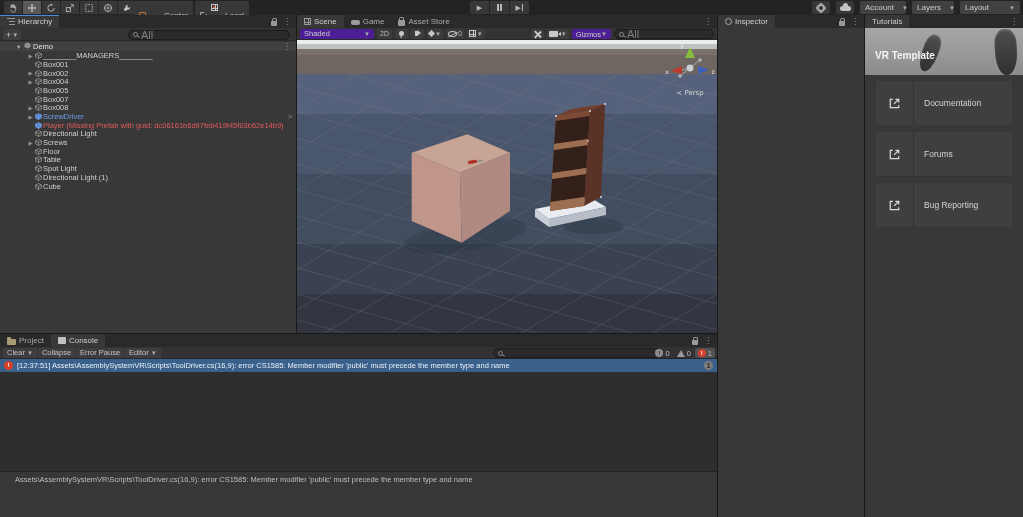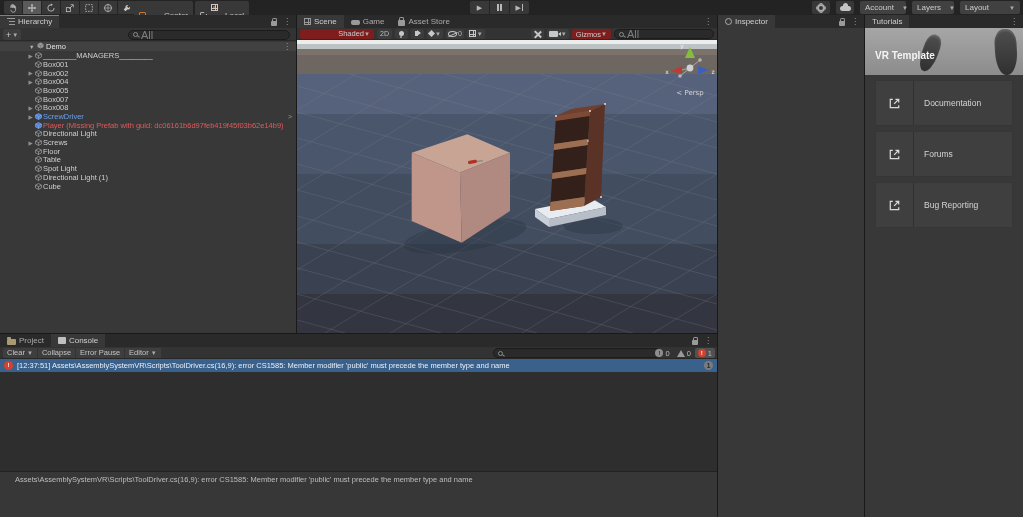--- a/index.html
+++ b/index.html
@@ -53,29 +53,29 @@
   .searchbox input::placeholder{color:#7E7E7E}
   #h-search{left:128px;right:6px}
   #tree{position:absolute;top:27px;left:0;right:0;bottom:0;overflow:hidden;font-size:7.5px}
   .h-row{height:8.7px;display:flex;align-items:center;white-space:nowrap;cursor:pointer;position:relative}
   .h-row .h-arrow{width:7px;text-align:center;color:#909090;font-size:5.5px;flex:none}
   .h-row .h-icon{width:9px;flex:none;display:flex;justify-content:center}
   .h-label{color:#CFCFCF}
   .h-label.c-blue{color:#6E9EEA}
   .h-label.c-red{color:#E05B5B}
   .h-chev{position:absolute;right:4px;color:#9A9A9A;font-size:7px}
-  #scene-row{height:9.4px;background:#414141;display:flex;align-items:center;padding-left:29px;position:relative}
+  #scene-row{height:9.4px;background:#414141;display:flex;align-items:center;padding-left:16px;position:relative}
   #scene-row .h-arrow{width:8px;color:#B4B4B4;font-size:5.5px}
   #scene-row .h-label{color:#E2E2E2}
   #scene-row .kebab{position:absolute;right:3px}
   .indent{padding-left:27px}
   
   #scenepanel{left:297px;top:15px;width:420px;height:318px}
   .stoolbar{height:12px;background:#333;border-bottom:1px solid #292929;display:flex;align-items:center;padding:0 3px;gap:3px;position:relative}
-  .sdd{height:10px;background:#7f1d1d;border-radius:2px;display:flex;align-items:center;justify-content:flex-end;padding:0 4px;font-size:7.5px;color:#CCC;cursor:pointer}
+  .sdd{height:10px;background:#4c1d95;border-radius:2px;display:flex;align-items:center;justify-content:space-between;padding:0 4px;font-size:7.5px;color:#CCC;cursor:pointer}
   .stgl{height:10px;background:#3C3C3C;border-radius:2px;padding:0 3px;font-size:7px;color:#BBB;display:flex;align-items:center;cursor:pointer}
   .sico{height:10px;min-width:13px;background:#3C3C3C;border-radius:2px;display:flex;align-items:center;justify-content:center;gap:1px;cursor:pointer;padding:0 2px}
   .bulb{width:5px;height:5px;border-radius:50%;background:#C8C8C8;position:relative}
   .bulb::after{content:"";position:absolute;left:1.5px;top:5px;width:2px;height:2px;background:#909090}
   .spk{width:3px;height:5px;background:#C8C8C8;position:relative;margin-right:2px}
   .spk::before{content:"";position:absolute;left:2.2px;top:-1px;border-right:4px solid #C8C8C8;border-top:3.5px solid transparent;border-bottom:3.5px solid transparent;transform:scaleX(-1)}
   .fx{width:5px;height:5px;background:#C8C8C8;transform:rotate(45deg)}
   .eye{width:9px;height:6px;border:1px solid #C8C8C8;border-radius:50%;position:relative}
   .eye::after{content:"";position:absolute;left:-1px;top:2px;width:10px;height:1px;background:#C8C8C8;transform:rotate(-25deg)}
   .grd{width:7px;height:7px;border:1px solid #C8C8C8;

